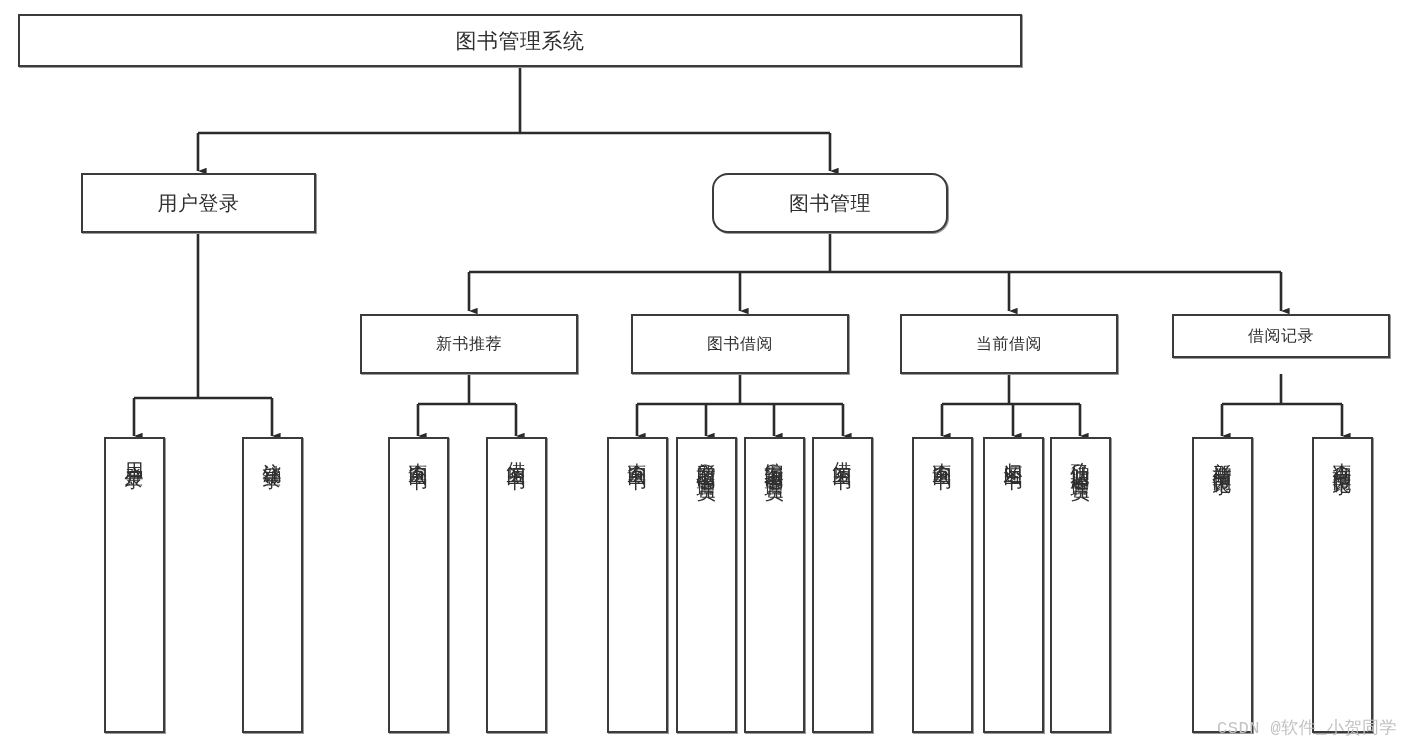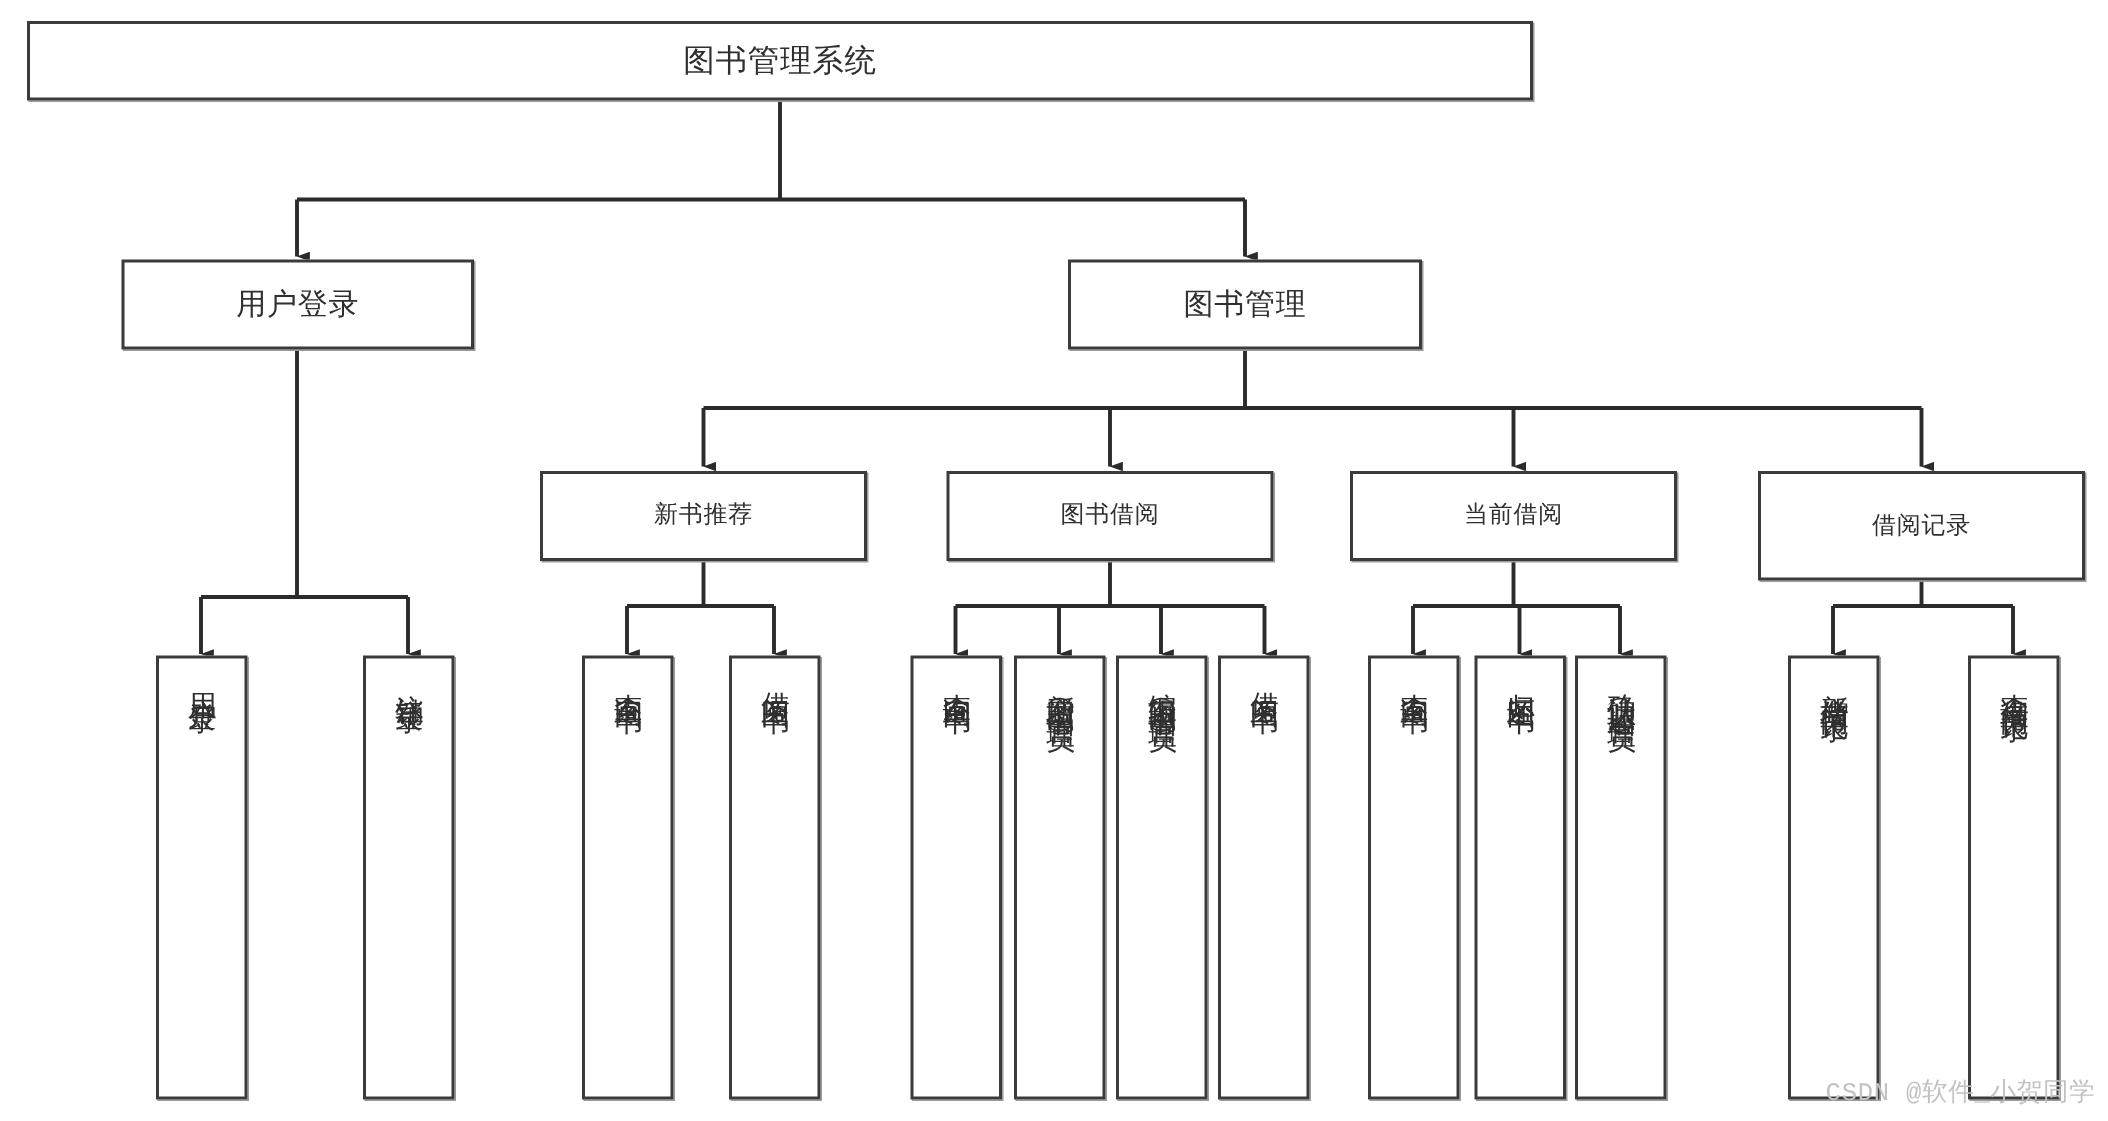--- a/index.html
+++ b/index.html
@@ -129,37 +129,37 @@
   </svg>
 
   <div class="node level-0" style="left:18px; top:14px; width:1004px; height:53px;">
     <span class="node-label">图书管理系统</span>
   </div>
 
   <div class="node level-1" style="left:81px; top:173px; width:235px; height:60px;">
     <span class="node-label">用户登录</span>
   </div>
 
-  <div class="node level-1" style="left:712px; top:173px; width:236px; height:60px;">
+  <div class="node level-1" style="left:712px; top:173px; width:236px; height:60px;border-radius:16px;">
     <span class="node-label">图书管理</span>
   </div>
 
   <div class="node level-2" style="left:360px; top:314px; width:218px; height:60px;">
     <span class="node-label">新书推荐</span>
   </div>
 
   <div class="node level-2" style="left:900px; top:314px; width:218px; height:60px;">
     <span class="node-label">当前借阅</span>
   </div>
 
   <div class="node level-2" style="left:631px; top:314px; width:218px; height:60px;">
     <span class="node-label">图书借阅</span>
   </div>
 
-  <div class="node level-2" style="left:1172px; top:314px; width:218px; height:73px;">
+  <div class="node level-2" style="left:1172px; top:314px; width:218px; height:44px;">
     <span class="node-label">借阅记录</span>
   </div>
 
   <div class="node leaf" style="left:104px; top:437px; width:61px; height:296px;">
     <span class="node-label">用户登录</span>
   </div>
 
   <div class="node leaf" style="left:242px; top:437px; width:61px; height:296px;">
     <span class="node-label">注销登录</span>
   </div>

